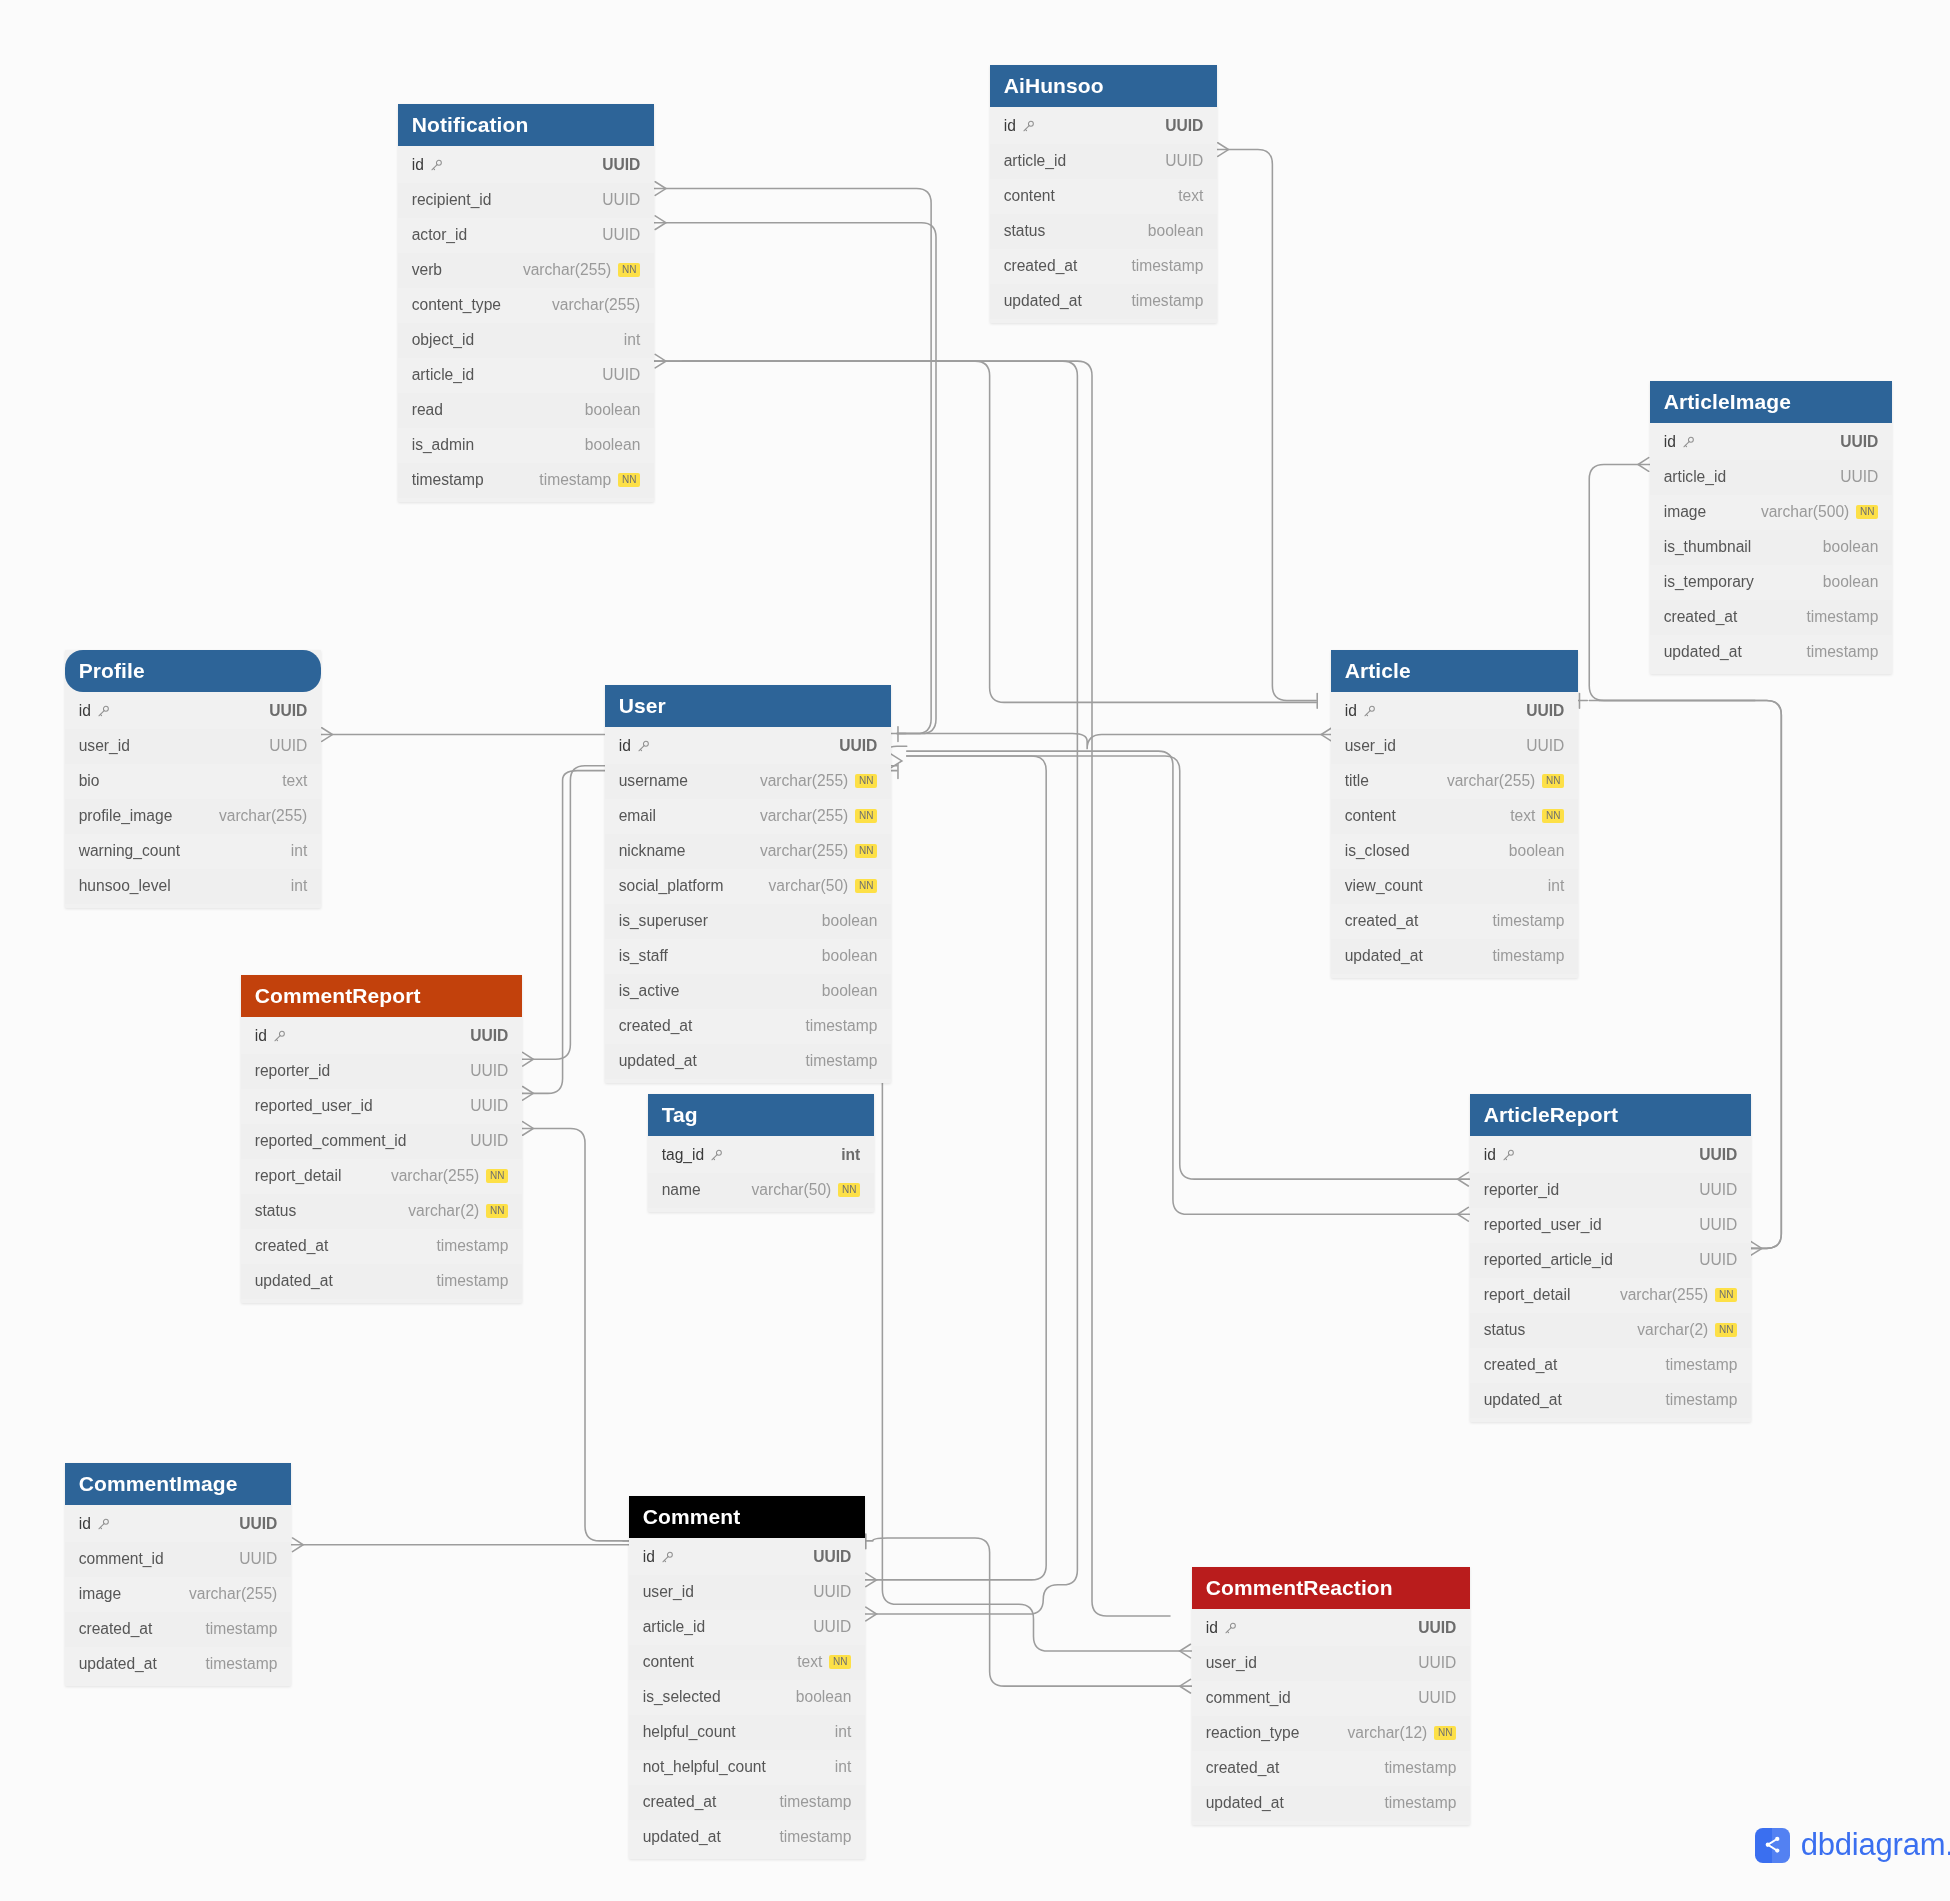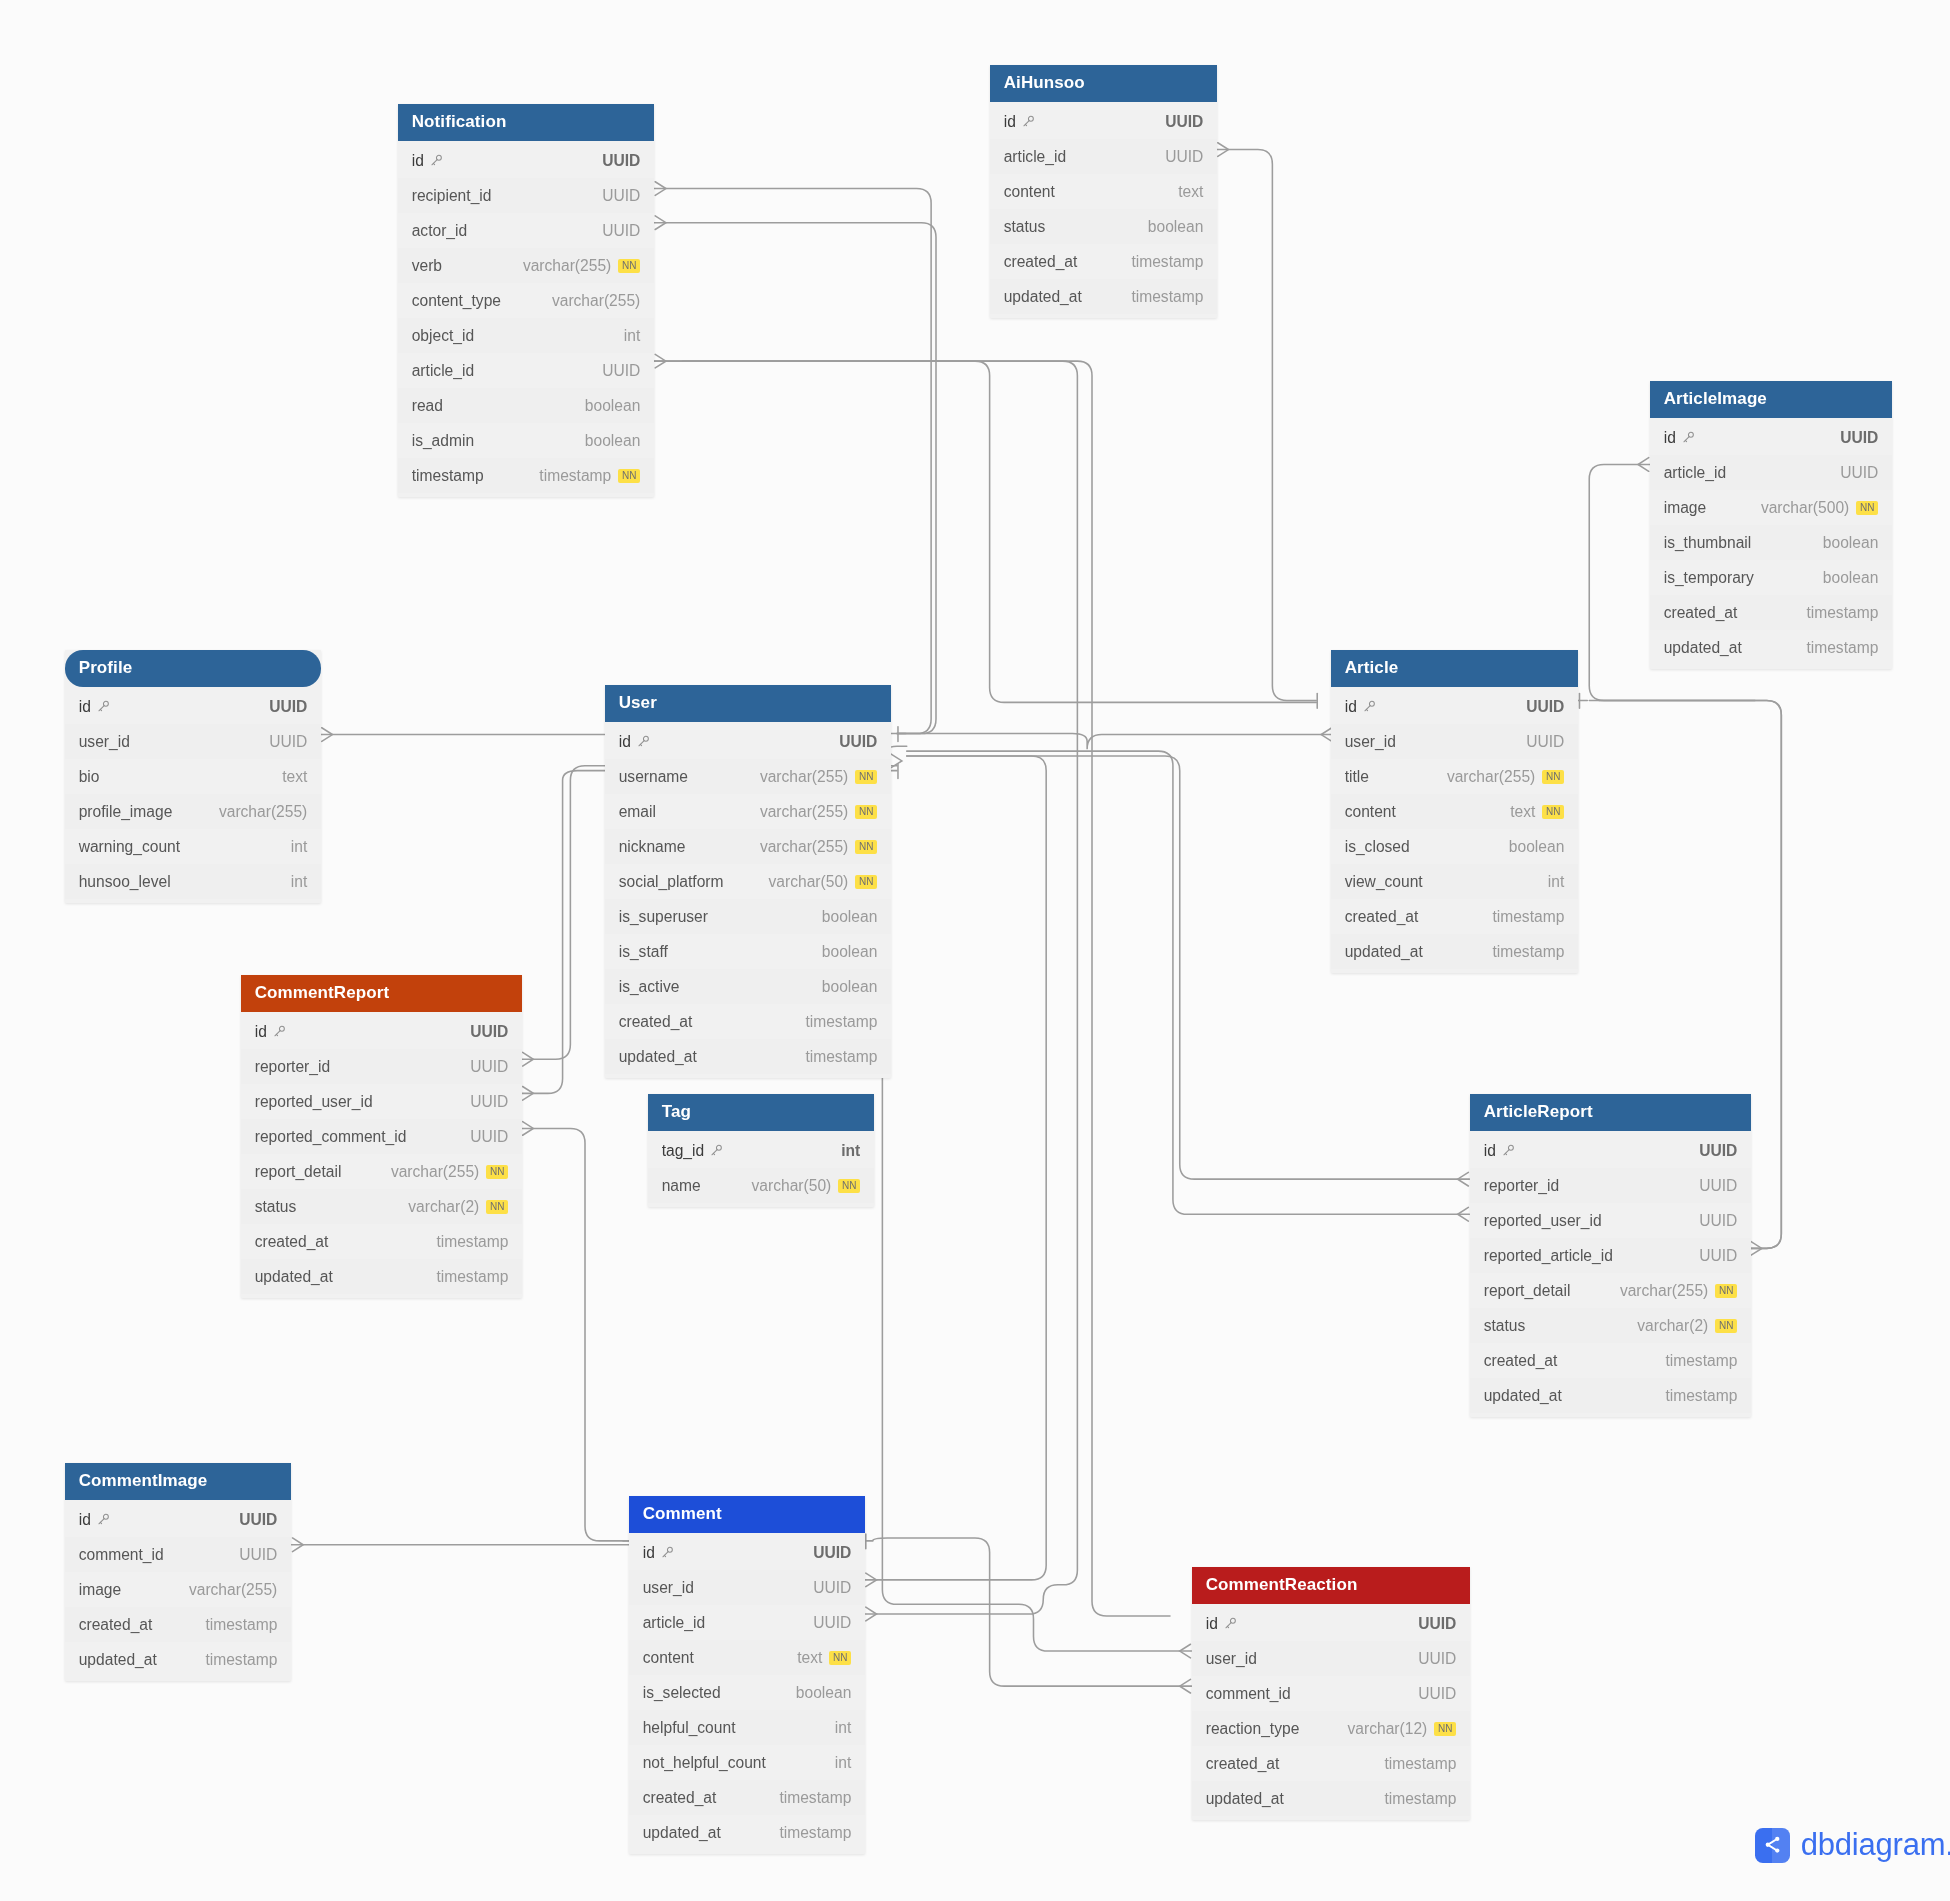--- a/index.html
+++ b/index.html
@@ -18,21 +18,21 @@
   .table {
     position:absolute;
     background:#f1f1f1;
     box-shadow:0 1px 2.9px rgba(0,0,0,0.10);
     border-radius:1px;
   }
   .table-header {
     background:#2d6498;
     color:#ffffff;
     font-weight:bold;
-    font-size:17px;
+    font-size:21px;
     padding:8.8px 13.7px 9.8px 13.7px;
     letter-spacing:0.1px;
     line-height:1.1;
   }
   .table-body { padding:2px 0 3.9px 0; }
   .field {
     display:flex;
     align-items:center;
     justify-content:space-between;
     padding:0 13.7px;
@@ -862,21 +862,21 @@
             <span class="fname">
               <span>updated_at</span>
             </span>
             <span class="ftype">
               <span>timestamp</span>
             </span>
           </div>
         </div>
       </div>
       <div class="table" style="left: 629px; top: 1496px; width: 236px;">
-        <div class="table-header" style="background: #1d4ed8;">Comment</div>
+        <div class="table-header" style="background: #000000;">Comment</div>
         <div class="table-body">
           <div class="field pk">
             <span class="fname">
               <span>id</span>
               <span class="key-icon">
                 <svg viewBox="0 0 16 16" width="12.7" height="12.7" fill="none" stroke="#6b6b6b" stroke-width="1.3">
                   <circle cx="11.2" cy="4.8" r="3.1"></circle>
                   <line x1="9.0" y1="7.0" x2="2.4" y2="13.6" stroke-linecap="round"></line>
                   <line x1="4.2" y1="11.8" x2="5.8" y2="13.4" stroke-linecap="round"></line>
                 </svg>

